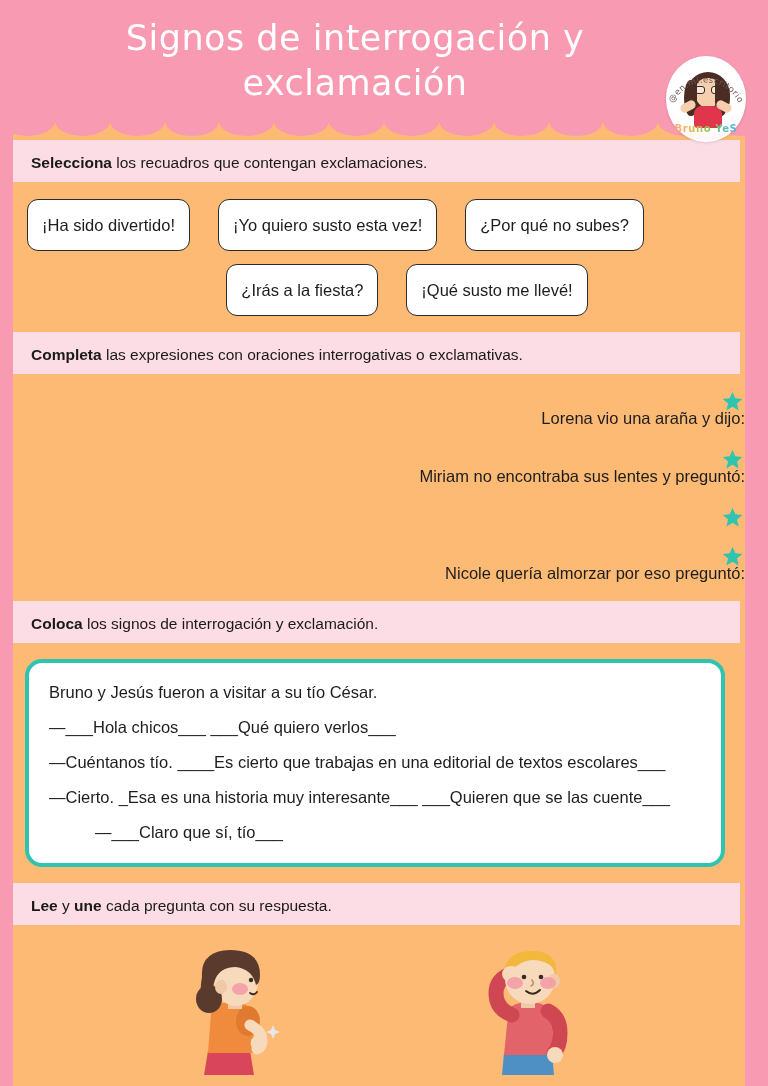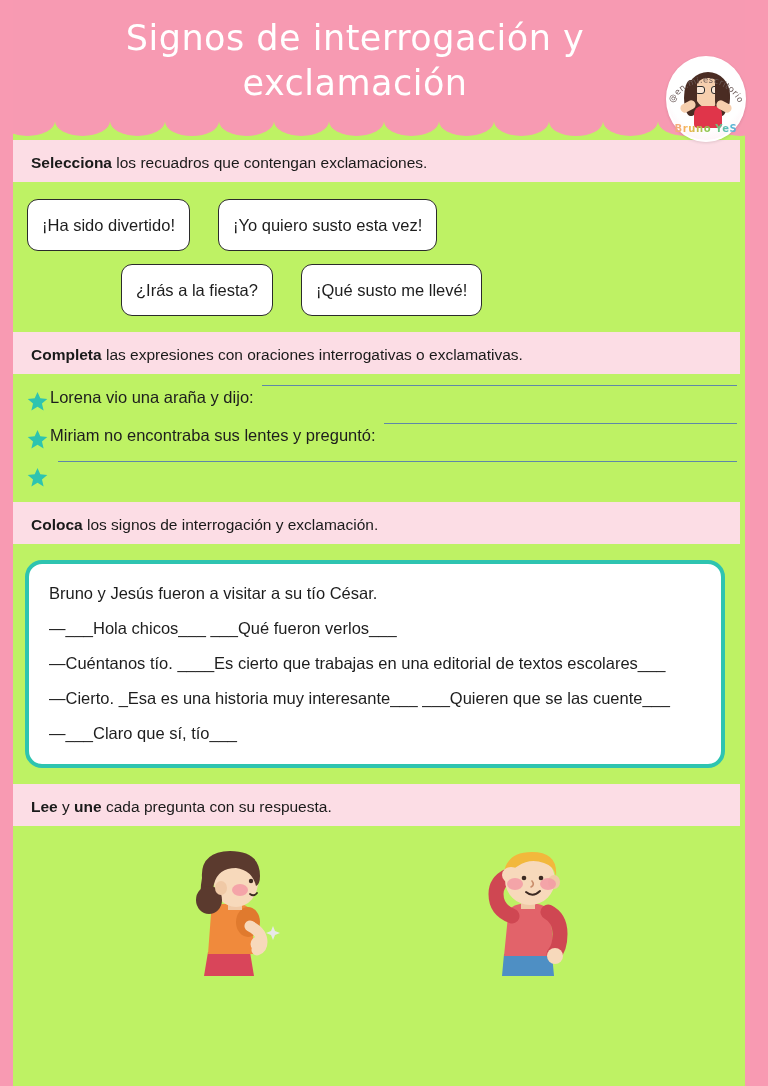--- a/index.html
+++ b/index.html
@@ -9,21 +9,21 @@
     width: 768px;
     height: 1086px;
     background: #ffffff;
     font-family: "Liberation Sans", sans-serif;
   }
 
   .page {
     position: relative;
     width: 768px;
     height: 1086px;
-    background: #bef264;
+    background: #fdba74;
     overflow: hidden;
   }
 
   
   .rail {
     position: absolute;
     top: 0;
     bottom: 0;
     width: 13px;
     background: #f89ab2;
@@ -163,43 +163,45 @@
 
   
   .sel-row {
     display: flex;
     margin-top: 17px;
     padding-left: 14px;
     gap: 12px;
   }
   .sel-row.row2 {
     margin-top: 13px;
-    padding-left: 108px;
+    padding-left: 72px;
+    justify-content: center;
   }
   .sel-box {
     border: 1.6px solid #2b2b2b;
     border-radius: 11px;
     height: 52px;
     display: flex;
     align-items: center;
     justify-content: center;
     padding: 0 14px;
     font-size: 16.5px;
     color: #1d1d1d;
     background: #fff;
     margin-right: 16px;
     white-space: nowrap;
   }
 
   
   .star-list { margin-top: 14px; padding-left: 14px; }
   .star-line {
     display: flex;
-    align-items: flex-start;
+    align-items: flex-end;
     margin-bottom: 17px;
+    flex-direction: column;
   }
   .star-icon {
     flex: 0 0 auto;
     width: 21px;
     height: 21px;
     margin-right: 2px;
     position: relative;
     top: 3px;
   }
   .star-text {
@@ -226,21 +228,21 @@
     padding: 16px 18px 18px 20px;
     background: #fff;
   }
   .teal-line {
     font-size: 16.5px;
     color: #1d1d1d;
     line-height: 26px;
     margin-bottom: 9px;
     text-align: justify;
   }
-  .teal-line:last-child { margin-bottom: 0; }
+  .teal-line:last-child { margin-bottom: 0; margin-left: 46px; }
 
   
   .illus-area {
     position: relative;
     margin-top: 14px;
     height: 130px;
   }
   .kid { position: absolute; bottom: -6px; }
   .kid-girl { left: 165px; width: 120px; height: 128px; }
   .kid-boy  { left: 455px; width: 120px; height: 128px; }
@@ -301,20 +303,21 @@
 
   <div class="content">
 
     <div class="instruction">
       <b>Selecciona</b><span> los recuadros que contengan exclamaciones.</span>
     </div>
 
     <div class="sel-row row1">
       <div class="sel-box">¡Ha sido divertido!</div>
       <div class="sel-box">¡Yo quiero susto esta vez!</div>
+      <div class="sel-box">¿Por qué no subes?</div>
     </div>
     <div class="sel-row row2">
       <div class="sel-box">¿Irás a la fiesta?</div>
       <div class="sel-box">¡Qué susto me llevé!</div>
     </div>
 
     <div class="spacer-sm"></div>
 
     <div class="instruction">
       <b>Completa</b><span> las expresiones con oraciones interrogativas o exclamativas.</span>
@@ -334,29 +337,36 @@
           </svg>
         <span class="star-text">Miriam no encontraba sus lentes y preguntó:</span>
         <span class="answer-rule"></span>
       </div>
       <div class="star-line">
         <svg class="star-icon" viewBox="0 0 24 24">
             <polygon points="12,1 15.2,8.4 23.2,9.1 17.1,14.4 19,22.2 12,18 5,22.2 6.9,14.4 0.8,9.1 8.8,8.4" fill="#2ec4b0"></polygon>
           </svg>
         <span class="answer-rule"></span>
       </div>
+      <div class="star-line">
+        <svg class="star-icon" viewBox="0 0 24 24">
+            <polygon points="12,1 15.2,8.4 23.2,9.1 17.1,14.4 19,22.2 12,18 5,22.2 6.9,14.4 0.8,9.1 8.8,8.4" fill="#2ec4b0"></polygon>
+          </svg>
+        <span class="star-text">Nicole quería almorzar por eso preguntó:</span>
+        <span class="answer-rule"></span>
+      </div>
     </div>
 
     <div class="instruction">
       <b>Coloca</b><span> los signos de interrogación y exclamación.</span>
     </div>
 
     <div class="teal-box">
       <div class="teal-line">Bruno y Jesús fueron a visitar a su tío César.</div>
-      <div class="teal-line">—___Hola chicos___ ___Qué fueron verlos___</div>
+      <div class="teal-line">—___Hola chicos___ ___Qué quiero verlos___</div>
       <div class="teal-line">—Cuéntanos tío. ____Es cierto que trabajas en una editorial de textos escolares___</div>
       <div class="teal-line">—Cierto. _Esa es una historia muy interesante___ ___Quieren que se las cuente___</div>
       <div class="teal-line">—___Claro que sí, tío___</div>
     </div>
 
     <div class="spacer-sm"></div>
 
     <div class="instruction">
       <b>Lee</b><span> y </span><b>une</b><span> cada pregunta con su respuesta.</span>
     </div>

